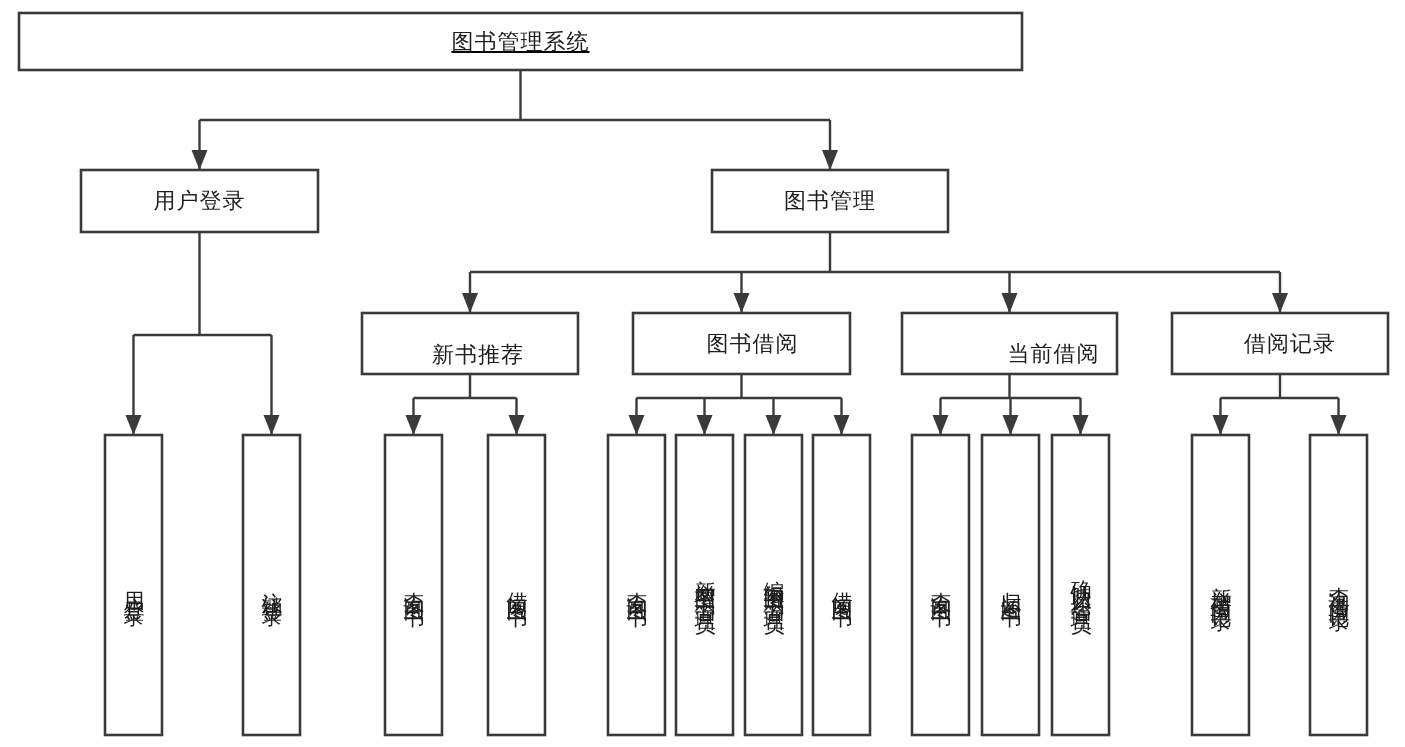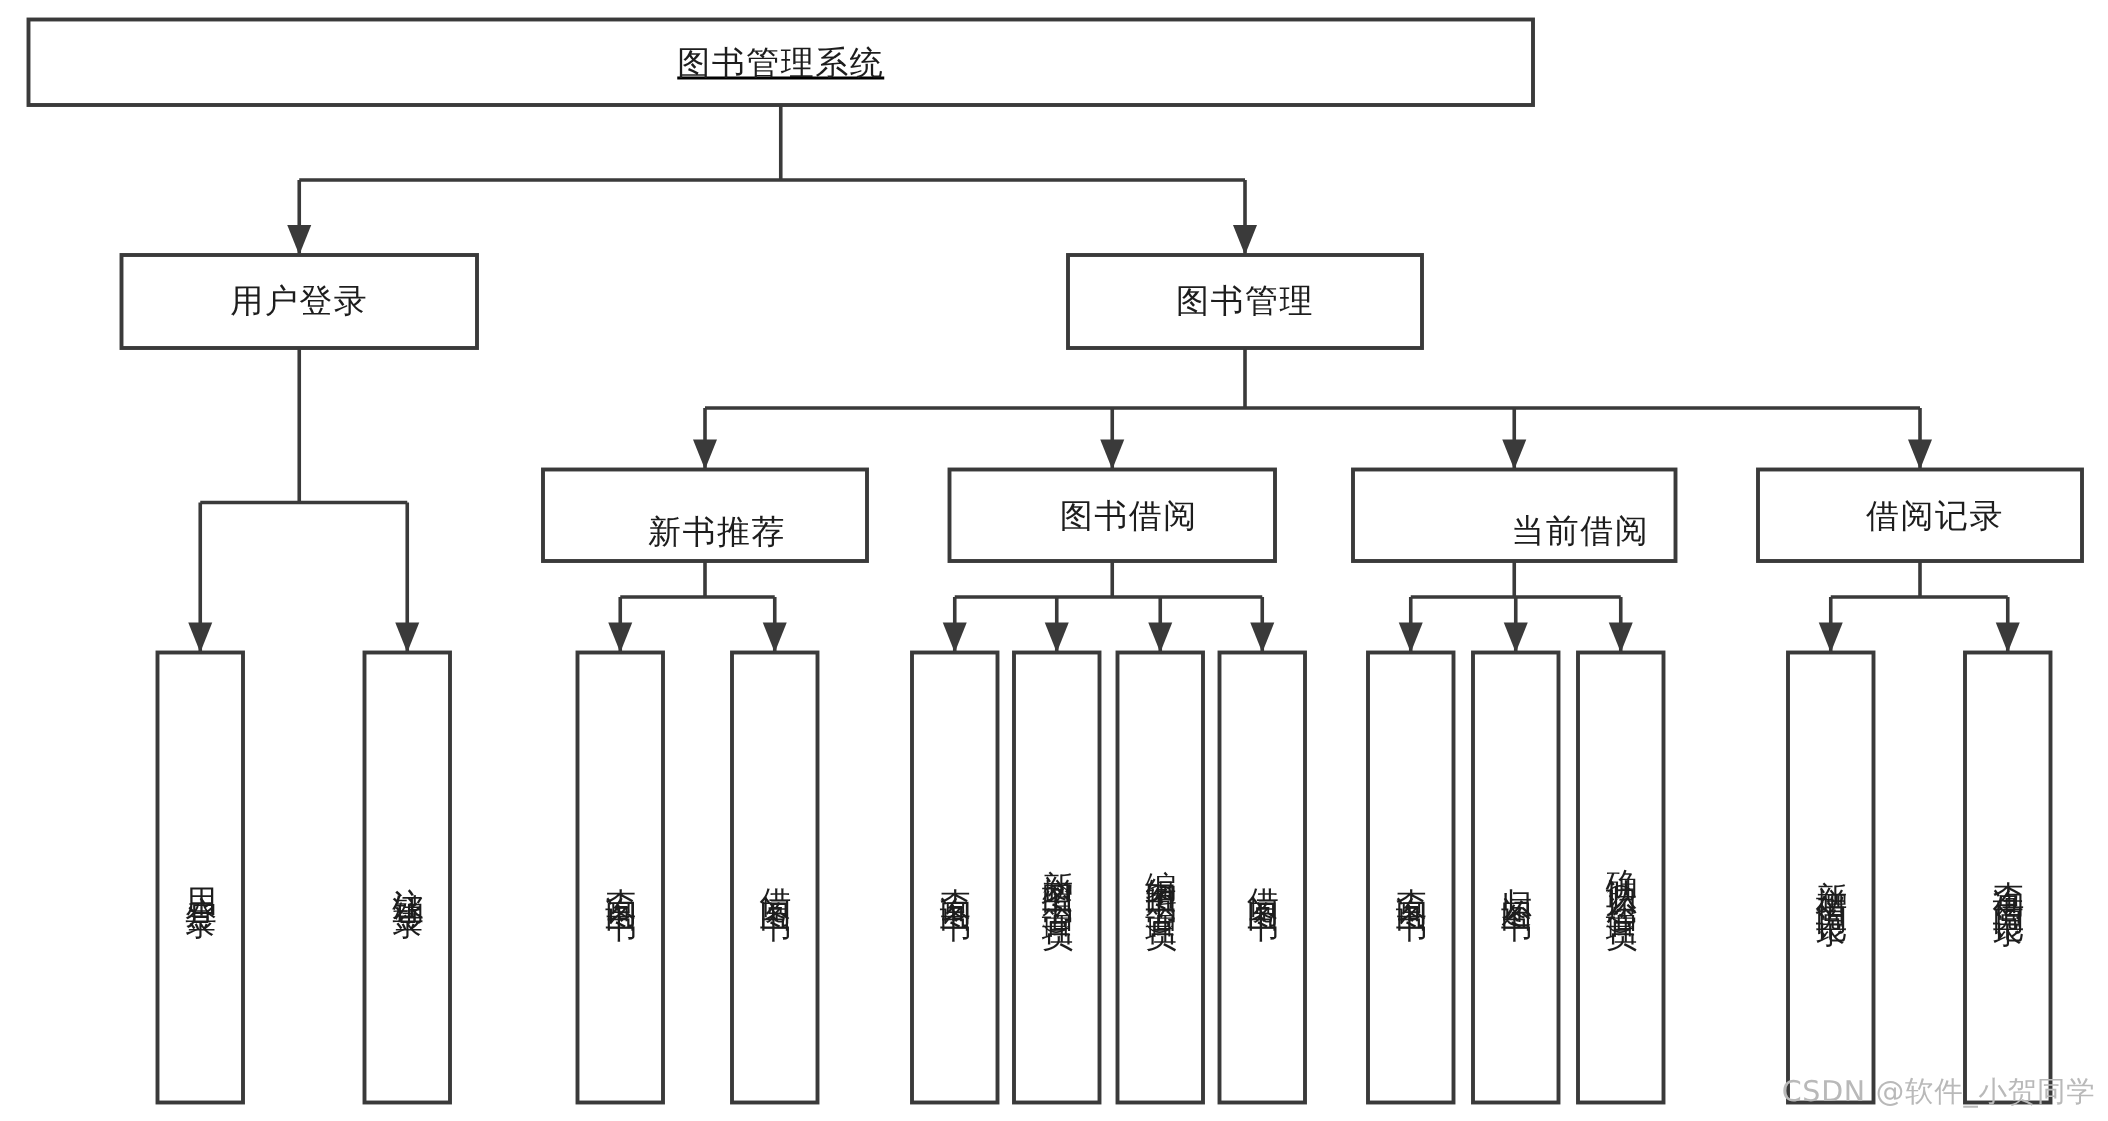--- a/index.html
+++ b/index.html
@@ -224,14 +224,13 @@
         <div class="vlabel-text">确认归还（管理员）</div>
       </div>
       <div class="vlabel-wrap" style="left: 1192px; top: 435px; width: 57px; height: 300px;">
         <div class="vlabel-text">新增借阅记录</div>
       </div>
       <div class="vlabel-wrap" style="left: 1310px; top: 435px; width: 57px; height: 300px;">
         <div class="vlabel-text">查询借阅记录</div>
       </div>
     </div>
 
-  <div class="watermark">CSDN @软件_小贺同学</div>
 </div>
 
 </body></html>

